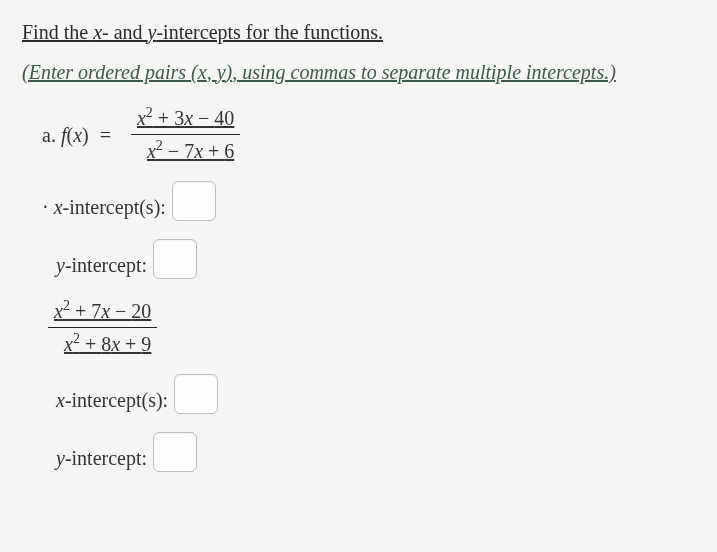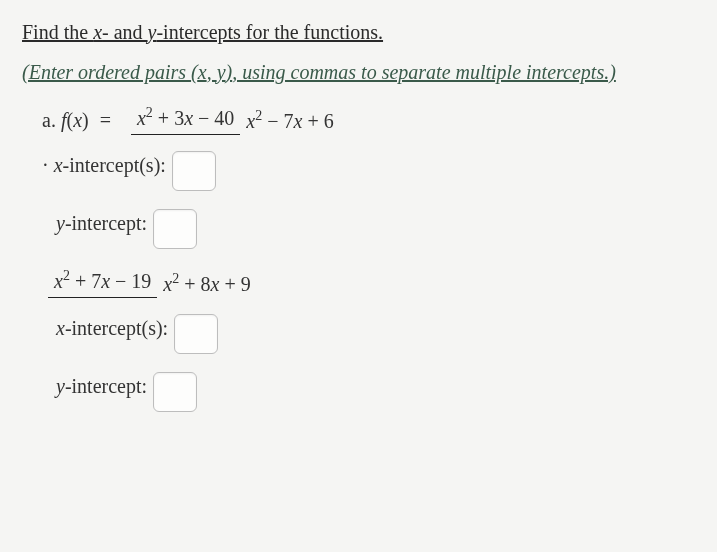--- a/index.html
+++ b/index.html
@@ -39,44 +39,45 @@
     }
     .part-label {
       margin-right: 8px;
     }
     .math-it {
       font-style: italic;
       font-family: 'Times New Roman', serif;
     }
     .fraction {
       display: inline-flex;
-      flex-direction: row;
-      align-items: center;
+      flex-direction: column;
+      align-items: flex-end;
       vertical-align: middle;
       margin-left: 6px;
+      text-decoration: underline;
     }
     .fraction .num {
       padding: 0 6px 2px 6px;
       border-bottom: 1.5px solid #222;
       text-align: center;
       white-space: nowrap;
     }
     .fraction .den {
       padding: 2px 6px 0 6px;
       text-align: center;
       white-space: nowrap;
     }
     .sup {
       font-size: 0.7em;
       vertical-align: super;
       line-height: 0;
     }
     .answer-row {
       display: flex;
-      align-items: flex-start;
+      align-items: flex-end;
       margin-left: 34px;
       margin-bottom: 18px;
     }
     .answer-row.first-a {
       margin-left: 20px;
     }
     .ans-label {
       margin-right: 6px;
     }
     .input-box {
@@ -131,21 +132,21 @@
       <span class="math-it">y</span><span>-intercept:</span>
     </span>
     <input type="text" class="input-box" style="">
   </div>
 </div>
 
 <div class="part">
   <div class="func-line">
     <span class="fraction">
       <span class="num">
-        <span class="math-it">x</span><span class="sup">2</span><span> + </span><span>7</span><span class="math-it">x</span><span> − </span><span>19</span>
+        <span class="math-it">x</span><span class="sup">2</span><span> + </span><span>7</span><span class="math-it">x</span><span> − </span><span>20</span>
       </span>
       <span class="den">
         <span class="math-it">x</span><span class="sup">2</span><span> + </span><span>8</span><span class="math-it">x</span><span> + </span><span>9</span>
       </span>
     </span>
   </div>
 
   <div class="answer-row">
     <span class="ans-label">
       <span class="math-it">x</span><span>-intercept(s):</span>

